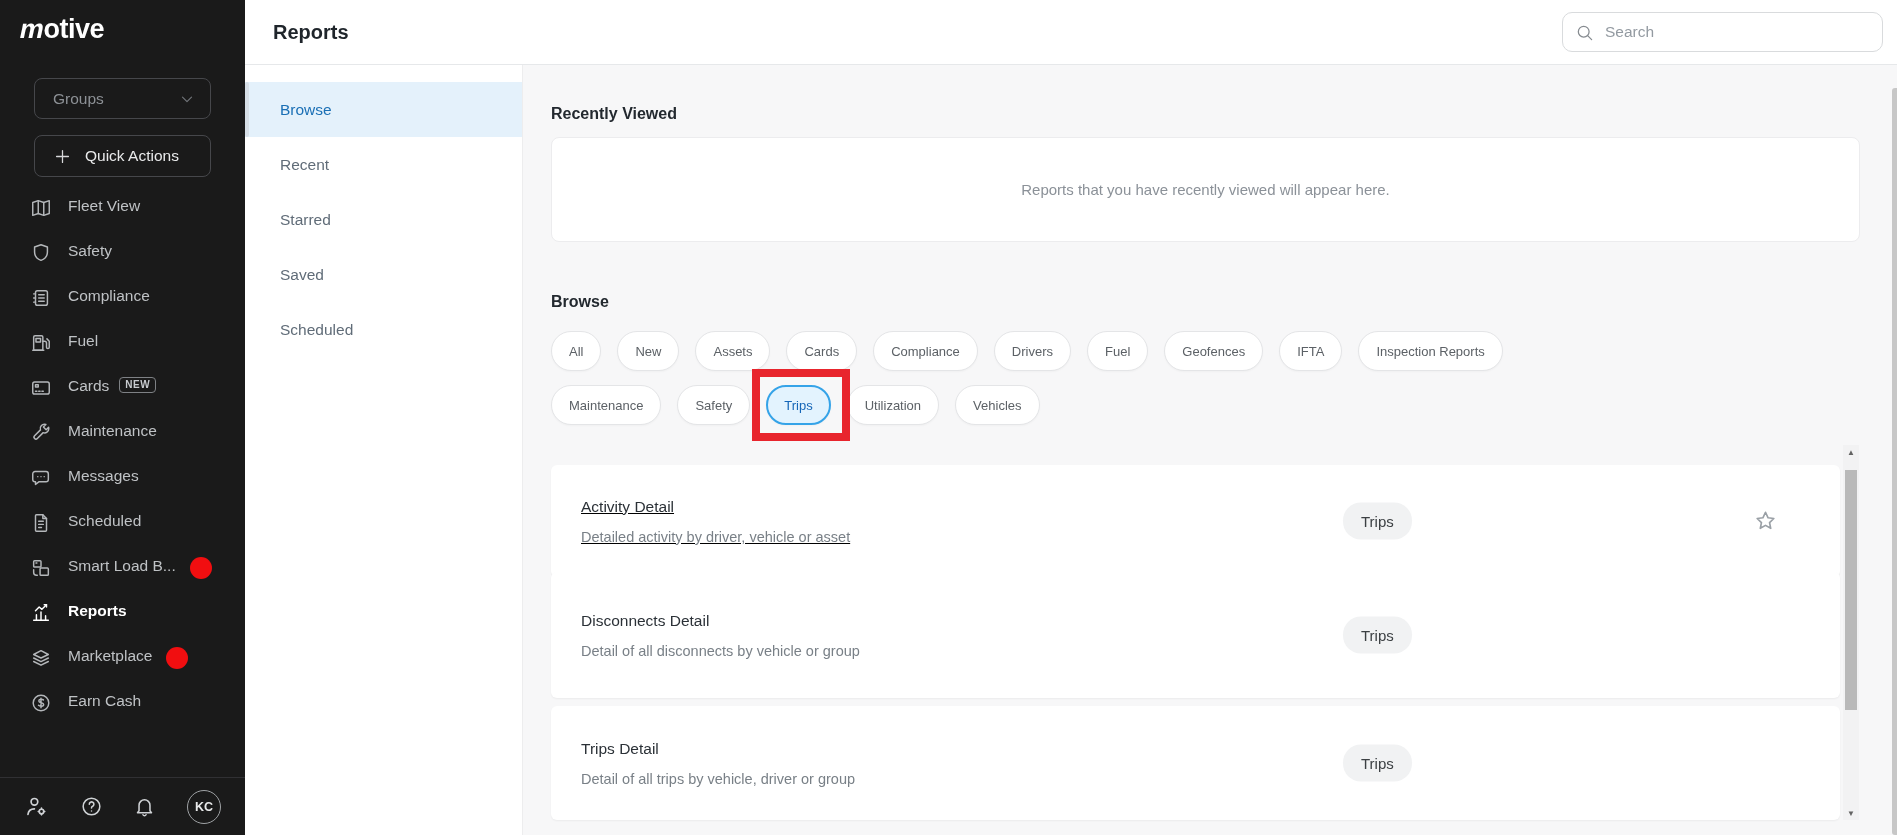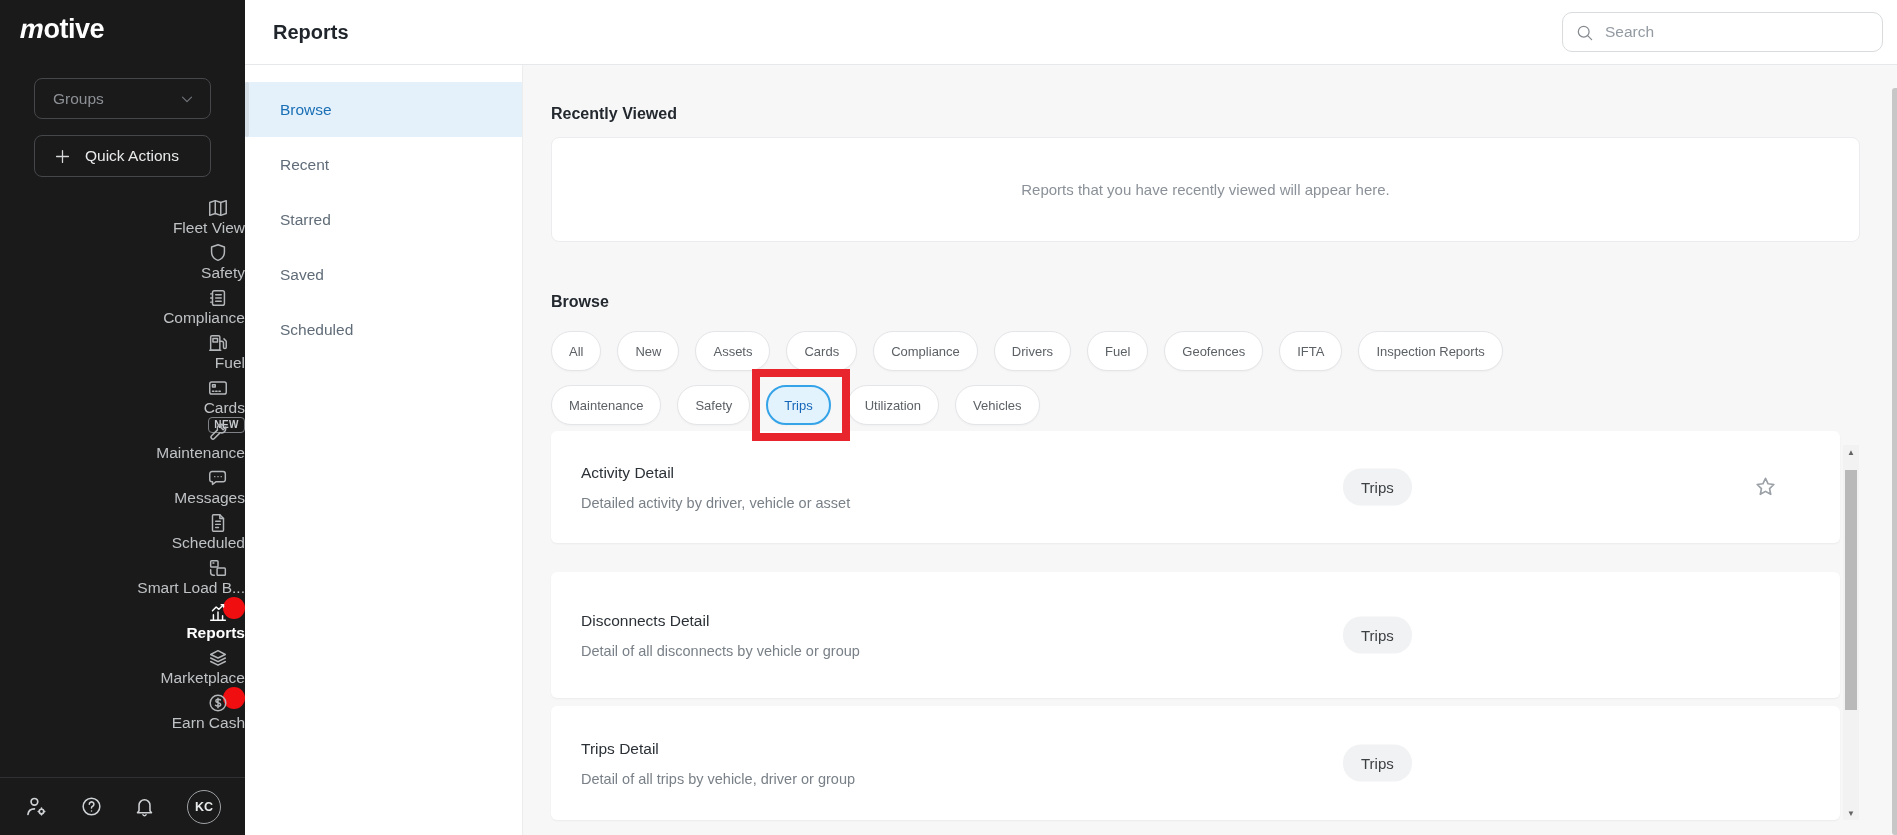--- a/index.html
+++ b/index.html
@@ -9,21 +9,21 @@
   
   .sidebar { width:245px; height:835px; background:#1a1a1a; color:#bfc2c5; flex:0 0 245px;
              display:flex; flex-direction:column; position:relative; }
   .logo { color:#fff; font-size:27px; font-weight:bold; letter-spacing:-0.5px; padding:14px 0 0 20px; height:56px; }
   .logo .m { display:inline-block; transform:skewX(-12deg); }
   .side-btn { margin:0 34px; height:41px; border:1px solid #46474b; border-radius:8px; background:transparent;
               display:flex; align-items:center; font-size:15.5px; cursor:pointer; }
   .groups-btn { margin-top:22px; color:#8d9196; padding:0 14px 0 18px; justify-content:space-between; }
   .qa-btn { margin-top:16px; color:#e9eaeb; padding:0 18px; gap:13px; height:42px; }
   .side-nav { margin-top:20px; display:flex; flex-direction:column; }
-  .nav-item { height:45px; display:flex; align-items:flex-end; font-size:15.5px; color:#bfc2c5; cursor:pointer;flex-direction:column; }
+  .nav-item { height:45px; display:flex; align-items:flex-start; padding-left:30px; font-size:15.5px; color:#bfc2c5; cursor:pointer; }
   .nav-item .icon { margin-right:16px; color:#b4b7ba; }
   .nav-item.active { color:#fff; font-weight:bold; }
   .nav-item.active .icon { color:#fff; }
   .badge-new { margin-left:10px; font-size:10px; font-weight:bold; letter-spacing:0.5px; color:#c9ccd0;
                border:1px solid #7e8185; border-radius:4px; padding:2px 5px; line-height:1; }
   .red-dot { width:22px; height:22px; border-radius:50%; background:#f10e10; margin-left:14px; flex:0 0 22px; }
   .sidebar-footer { position:absolute; left:0; right:0; bottom:0; height:58px; border-top:1px solid #303033;
                     display:flex; align-items:center; justify-content:space-between; padding:0 24px; }
   .footer-ic { color:#cfd2d5; display:flex; align-items:center; justify-content:center; cursor:pointer; }
   .avatar { width:34px; height:34px; border-radius:50%; border:1.5px solid #9fa2a5; color:#e8e9ea;
@@ -65,21 +65,21 @@
           padding:0 17px; display:flex; align-items:center; cursor:pointer; font-family:"Liberation Sans", sans-serif;
           box-shadow:0 1px 2px rgba(0,0,0,0.03); white-space:nowrap; }
   .chip-wrap { position:relative; display:inline-flex; }
   .chip.selected { background:#e3f3fe; border:2px solid #35a3e8; color:#1566b8; padding:0 16px; }
   .annotation-box { position:absolute; left:-14px; right:-19px; top:-16px; bottom:-16px;
                     border:8px solid #e8252d; pointer-events:none; z-index:5; }
 
   .report-row { position:absolute; left:28px; width:1289px; background:#fff; border-radius:6px;
                 box-shadow:0 1px 2px rgba(0,0,0,0.05); display:flex; flex-direction:column; justify-content:center;
                 padding:0 30px; cursor:pointer; }
-  .row-1 { top:366px; height:112px; }
+  .row-1 { top:400px; height:112px;text-decoration:underline; }
   .row-2 { top:507px; height:126px; }
   .row-3 { top:641px; height:114px; }
   .report-title { font-size:15.5px; color:#2b3137; font-weight:500; margin-bottom:13px; }
   .report-desc { font-size:14.5px; color:#798087; }
   .report-tag { position:absolute; left:792px; top:50%; transform:translateY(-50%); height:37px; border-radius:18px;
                 background:#f1f2f3; color:#3c4043; font-size:15px; display:flex; align-items:center; padding:0 18px; }
   .report-star { position:absolute; right:62px; top:50%; transform:translateY(-50%); color:#9aa0a6; cursor:pointer; }
 
   
   .vscroll { position:absolute; left:1320px; top:380px; width:16px; height:375px; background:#f2f2f3; }

